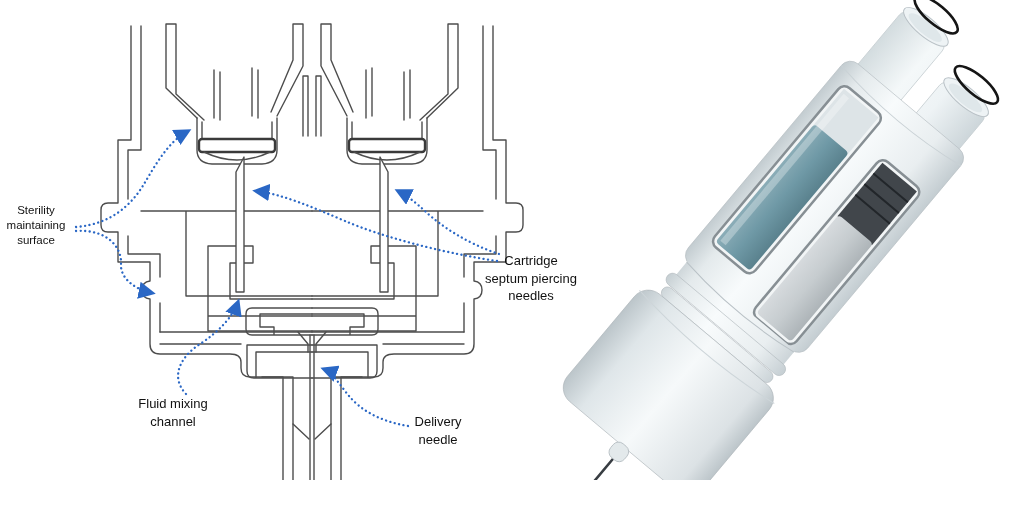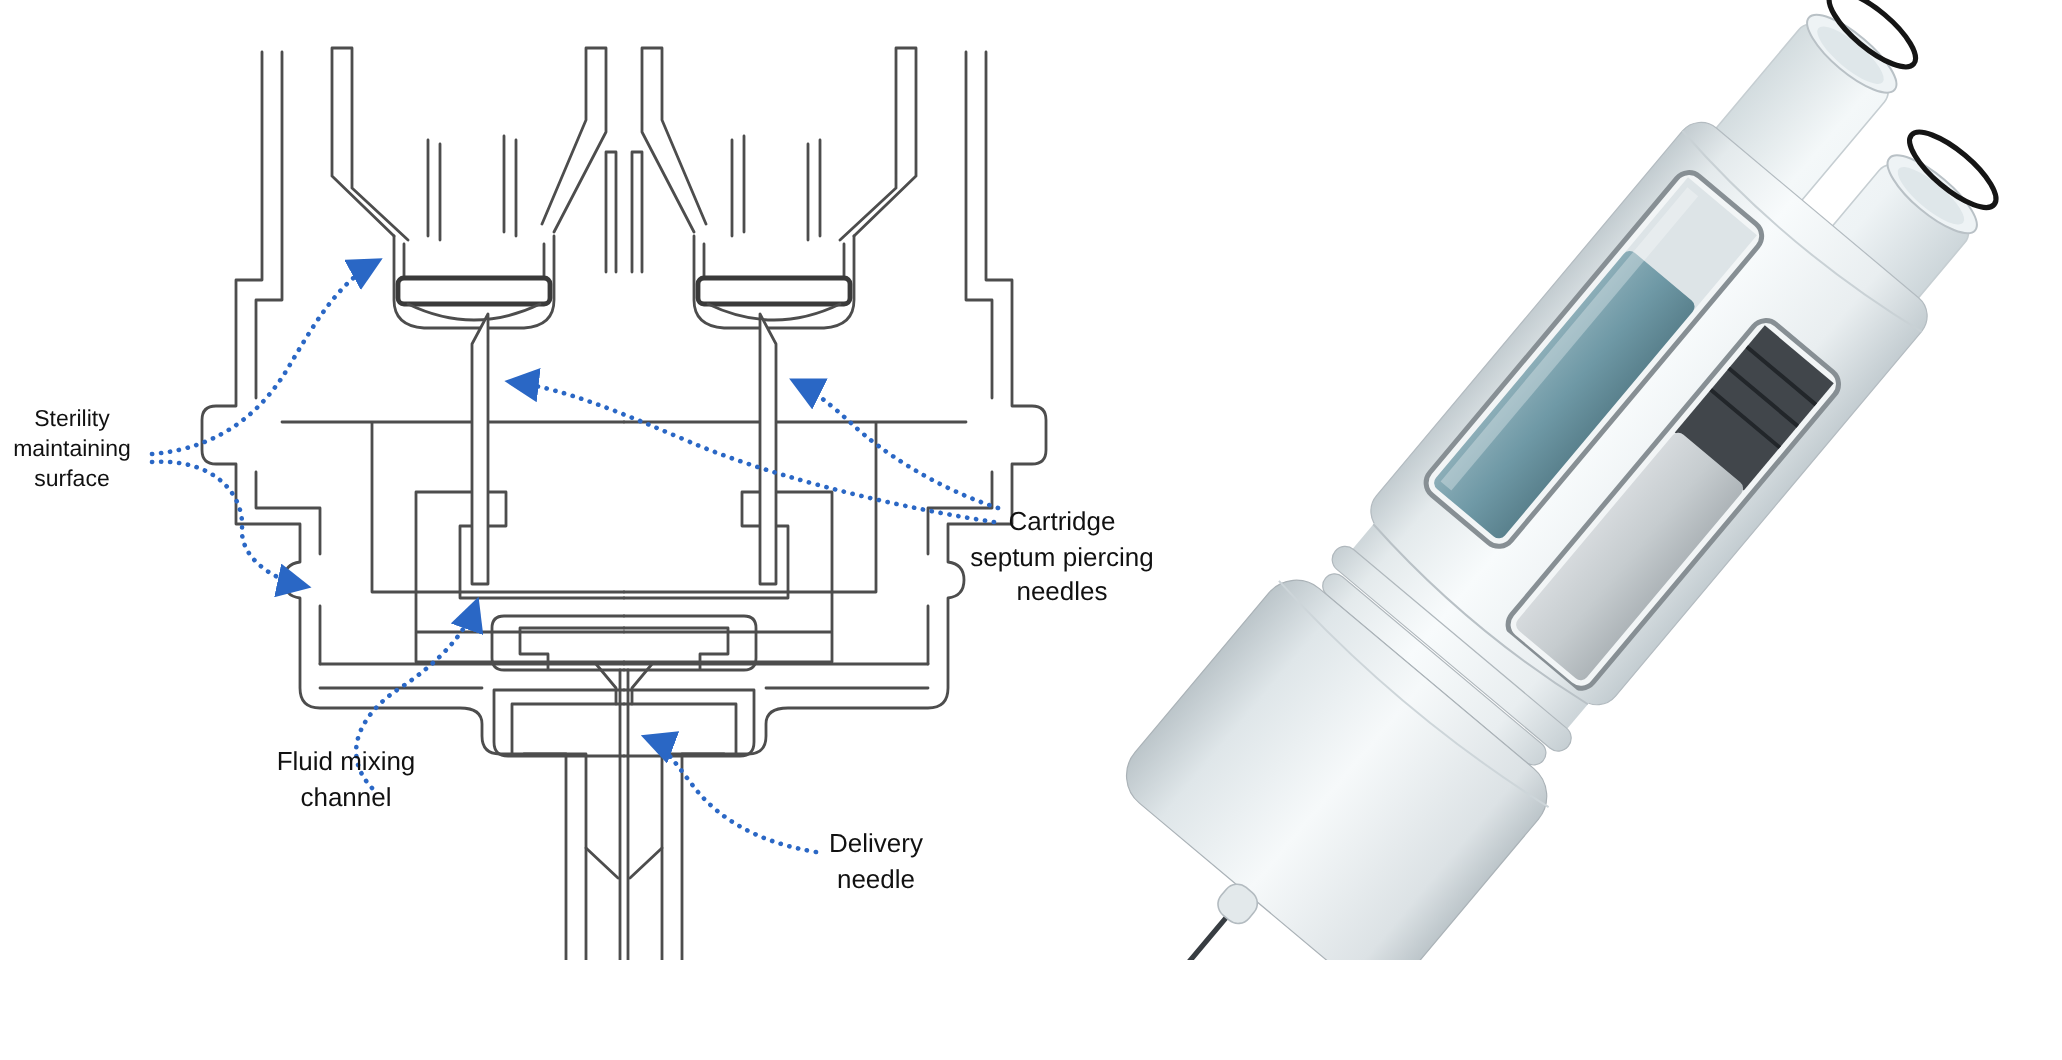--- a/index.html
+++ b/index.html
@@ -161,18 +161,18 @@
   </svg>
 
   <div class="callout small" style="left:-4px;  top:203px; width:80px;">Sterility
 maintaining
 surface</div>
 
   <div class="callout normal" style="left:461px; top:252px; width:140px;">Cartridge
 septum piercing
 needles</div>
 
-  <div class="callout normal" style="left:112px; top:372px; width:122px;">Fluid mixing
+  <div class="callout normal" style="left:112px; top:395px; width:122px;">Fluid mixing
 channel</div>
 
   <div class="callout normal" style="left:383px; top:413px; width:110px;text-align:center;">Delivery
 needle</div>
 </div>
 
 </body></html>

